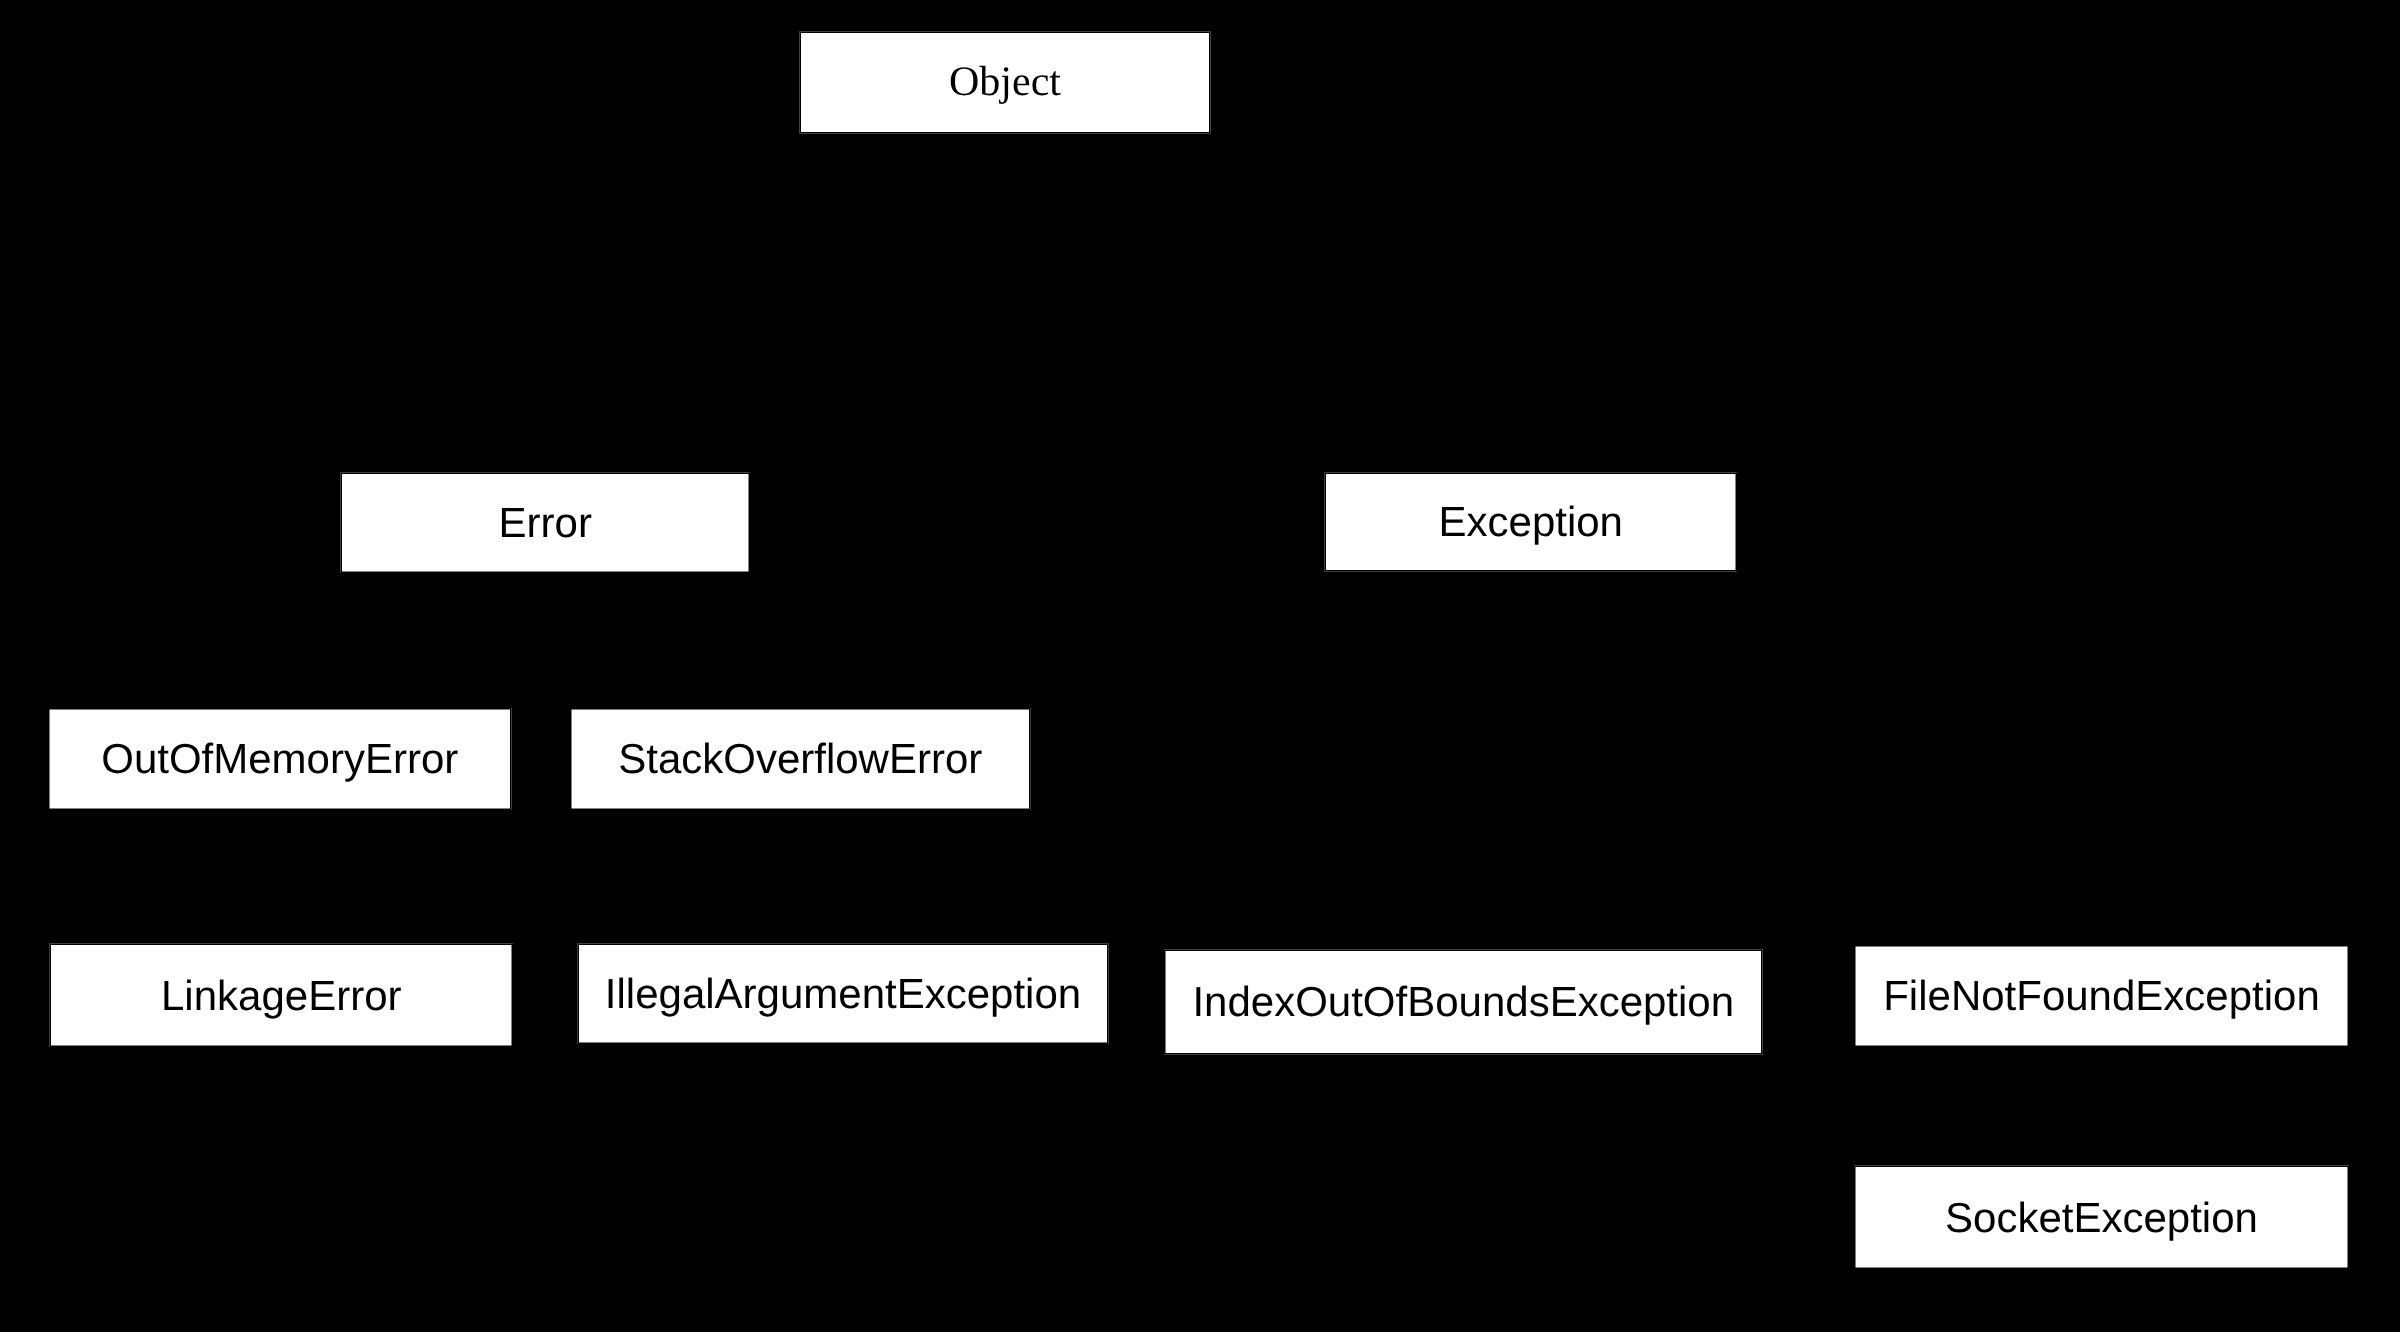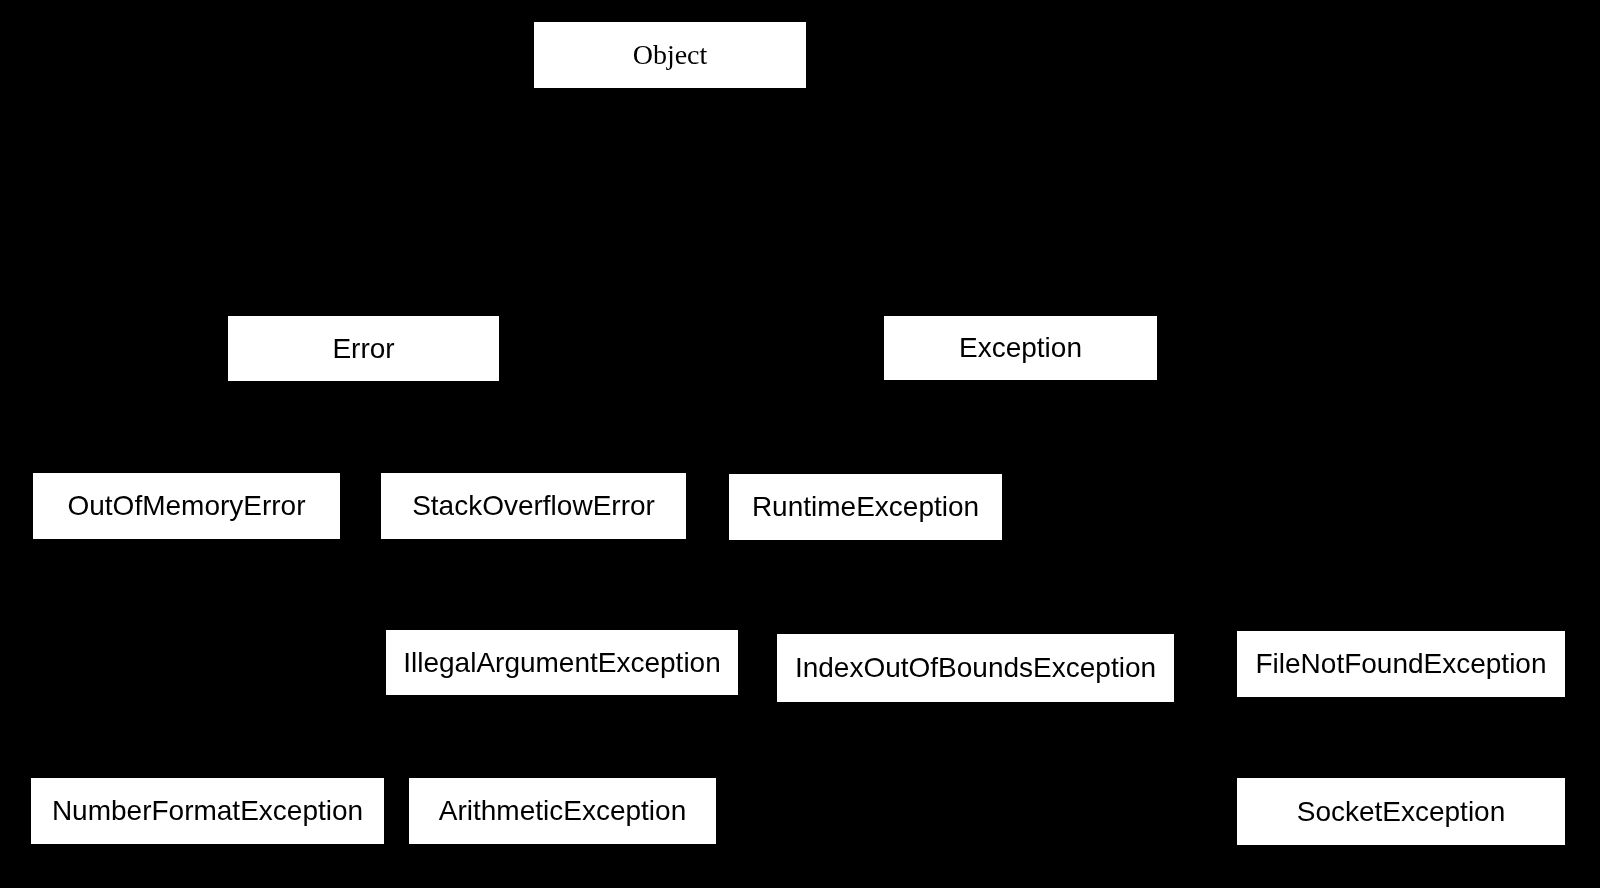--- a/index.html
+++ b/index.html
@@ -38,23 +38,21 @@
 <div class="canvas">
 
   <div class="node" style="left:533px; top:21px;  width:274px; height:68px;font-family:Liberation Serif, serif;">Object</div>
 
 
   <div class="node" style="left:227px; top:315px; width:273px; height:67px;">Error</div>
   <div class="node" style="left:883px; top:315px; width:275px; height:66px;">Exception</div>
 
   <div class="node" style="left:32px;   top:472px; width:309px; height:68px;">OutOfMemoryError</div>
   <div class="node" style="left:380px;  top:472px; width:307px; height:68px;">StackOverflowError</div>
-  <div class="node" style="left:728px;  top:473px; width:275px; height:68px;">RuntimeException</div>
 
+  <div class="node" style="left:33px;   top:629px; width:309px; height:69px;">LinkageError</div>
   <div class="node" style="left:385px;  top:629px; width:354px; height:67px;">IllegalArgumentException</div>
   <div class="node" style="left:776px;  top:633px; width:399px; height:70px;">IndexOutOfBoundsException</div>
   <div class="node" style="left:1236px; top:630px; width:330px; height:68px;">FileNotFoundException</div>
 
-  <div class="node" style="left:30px;   top:777px; width:355px; height:68px;">NumberFormatException</div>
-  <div class="node" style="left:408px;  top:777px; width:309px; height:68px;">ArithmeticException</div>
   <div class="node" style="left:1236px; top:777px; width:330px; height:69px;">SocketException</div>
 
 </div>
 
 </body></html>

